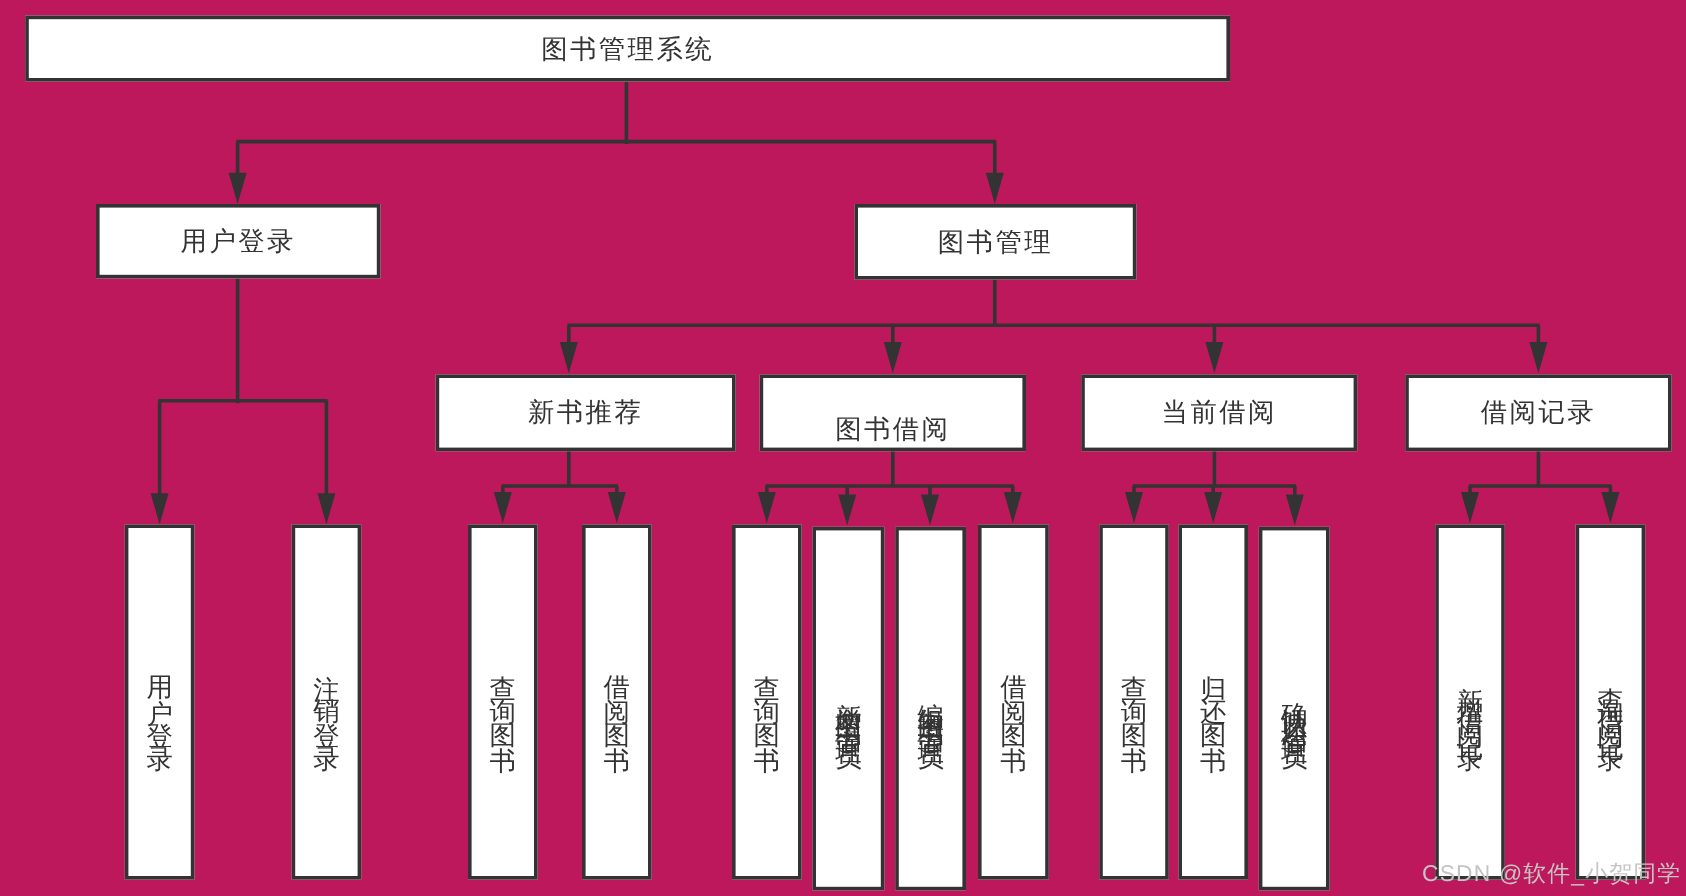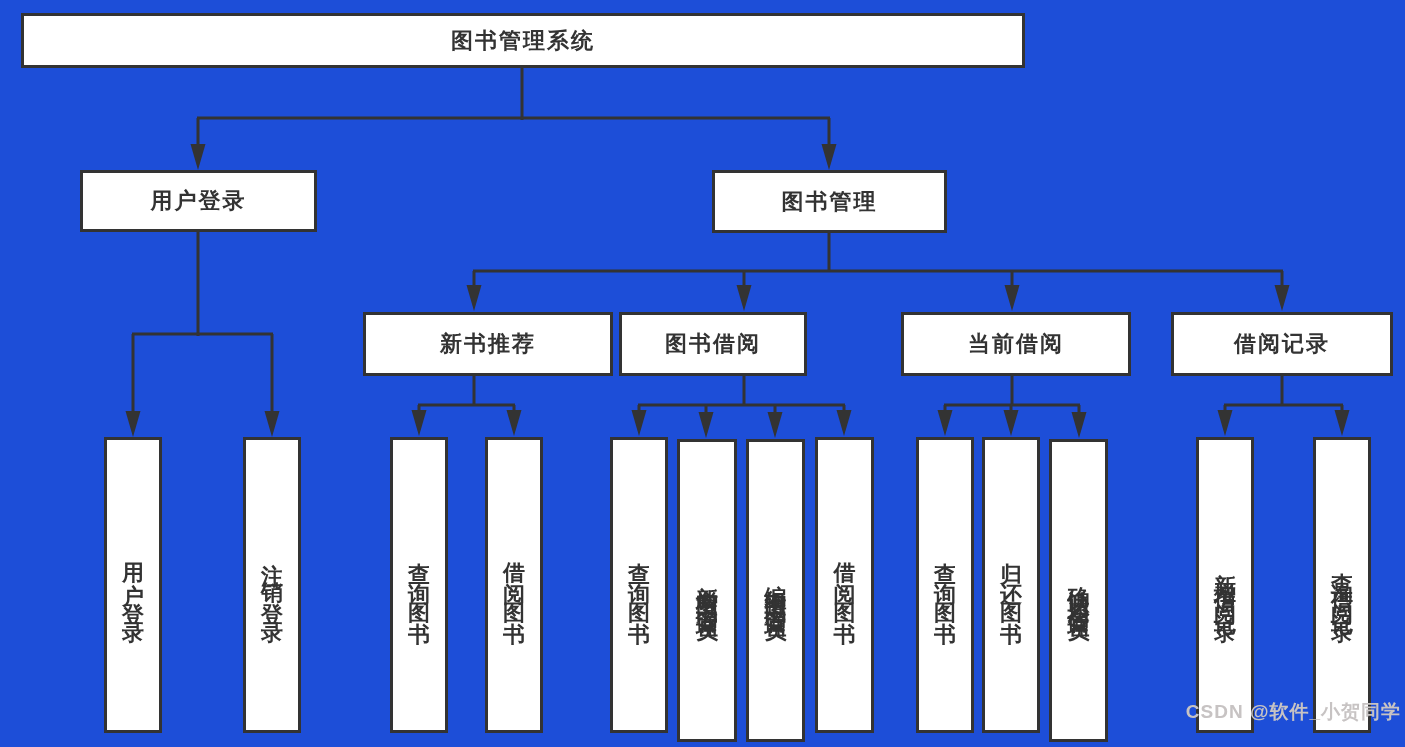--- a/index.html
+++ b/index.html
@@ -1,22 +1,21 @@
 <!DOCTYPE html>
 <html><head>
 <meta charset="utf-8">
 <style>
   html,body{margin:0;padding:0;background:#fff;}
   #stage{
     position:relative;
     width:1405px;height:747px;
-    background:#1d4ed8;
+    background:#be185d;
     font-family:"Liberation Sans",sans-serif;
     overflow:hidden;
-    font-weight:bold;
   }
   #wires{position:absolute;left:0;top:0;z-index:1;}
   .node{
     position:absolute;
     background:#fff;
     border:3px solid #333333;
     box-sizing:border-box;
     display:flex;
     align-items:center;
     justify-content:center;
@@ -37,40 +36,40 @@
   }
   .sp4{letter-spacing:20px;}
   .sp6{letter-spacing:10px;}
   .sp10{letter-spacing:5px;}
 
   
   #n-root{left:21px;top:13px;width:1004px;height:55px;}
   #n-l1-0{left:80px;top:170px;width:237px;height:62px;}
   #n-l1-1{left:712px;top:170px;width:235px;height:63px;}
   #n-l2-0{left:363px;top:312px;width:250px;height:64px;}
-  #n-l2-1{left:619px;top:312px;width:188px;height:64px;}
+  #n-l2-1{left:633px;top:312px;width:222px;height:64px;align-items:flex-end;}
   #n-l2-2{left:901px;top:312px;width:230px;height:64px;}
   #n-l2-3{left:1171px;top:312px;width:222px;height:64px;justify-content:center;}
   #lf-ul-0{left:104px;top:437px;width:58px;height:296px;}
   #lf-ul-1{left:243px;top:437px;width:58px;height:296px;}
   #lf-nb-0{left:390px;top:437px;width:58px;height:296px;}
   #lf-nb-1{left:485px;top:437px;width:58px;height:296px;}
   #lf-bb-0{left:610px;top:437px;width:58px;height:296px;}
   #lf-bb-1{left:677px;top:439px;width:60px;height:303px;}
   #lf-bb-2{left:746px;top:439px;width:59px;height:303px;}
   #lf-bb-3{left:815px;top:437px;width:59px;height:296px;}
   #lf-cb-0{left:916px;top:437px;width:58px;height:296px;}
   #lf-cb-1{left:982px;top:437px;width:58px;height:296px;}
   #lf-cb-2{left:1049px;top:439px;width:59px;height:303px;}
   #lf-br-0{left:1196px;top:437px;width:58px;height:296px;}
   #lf-br-1{left:1313px;top:437px;width:58px;height:296px;}
 
   #watermark{
     position:absolute;
-    right:4px;bottom:22px;
+    right:4px;bottom:6px;
     font-size:19px;
     color:#c7c3c3;
     letter-spacing:1px;
     z-index:10;
     white-space:nowrap;
   }
 </style>
 </head>
 <body>
 

